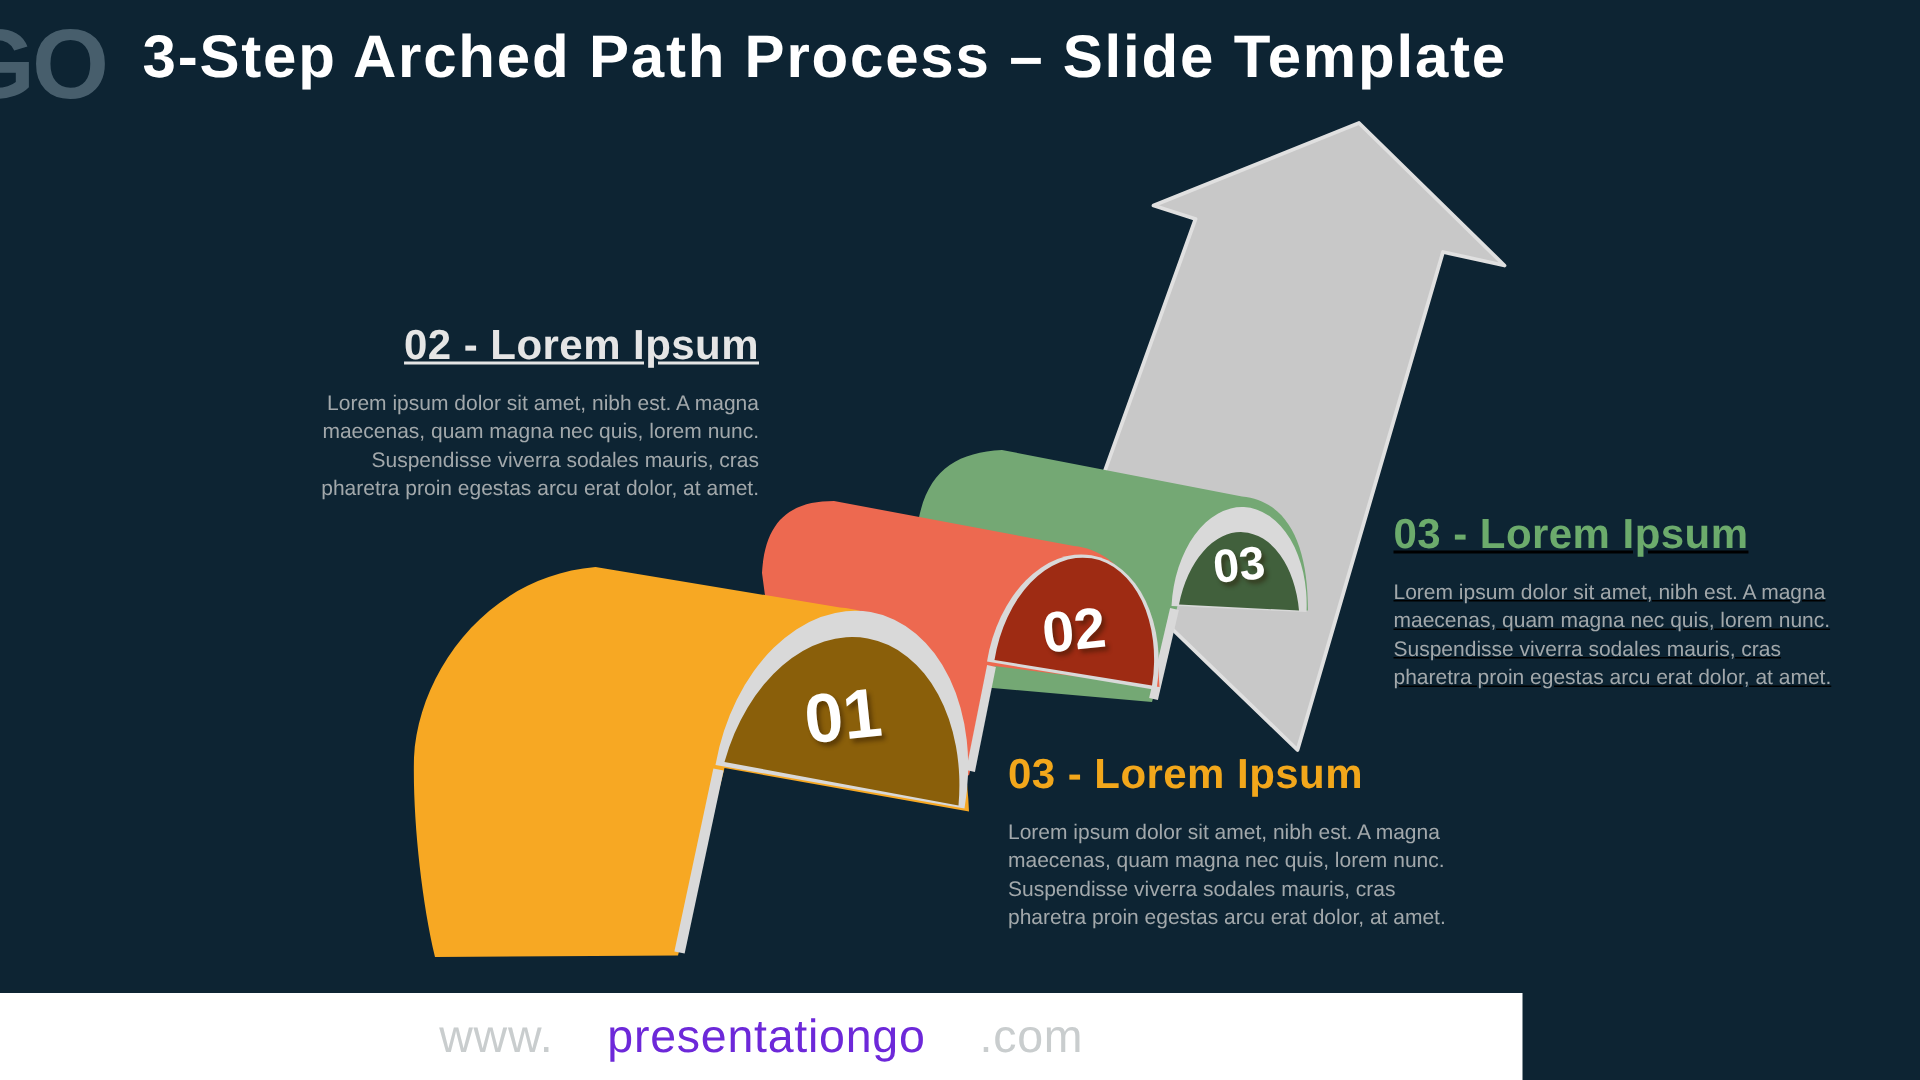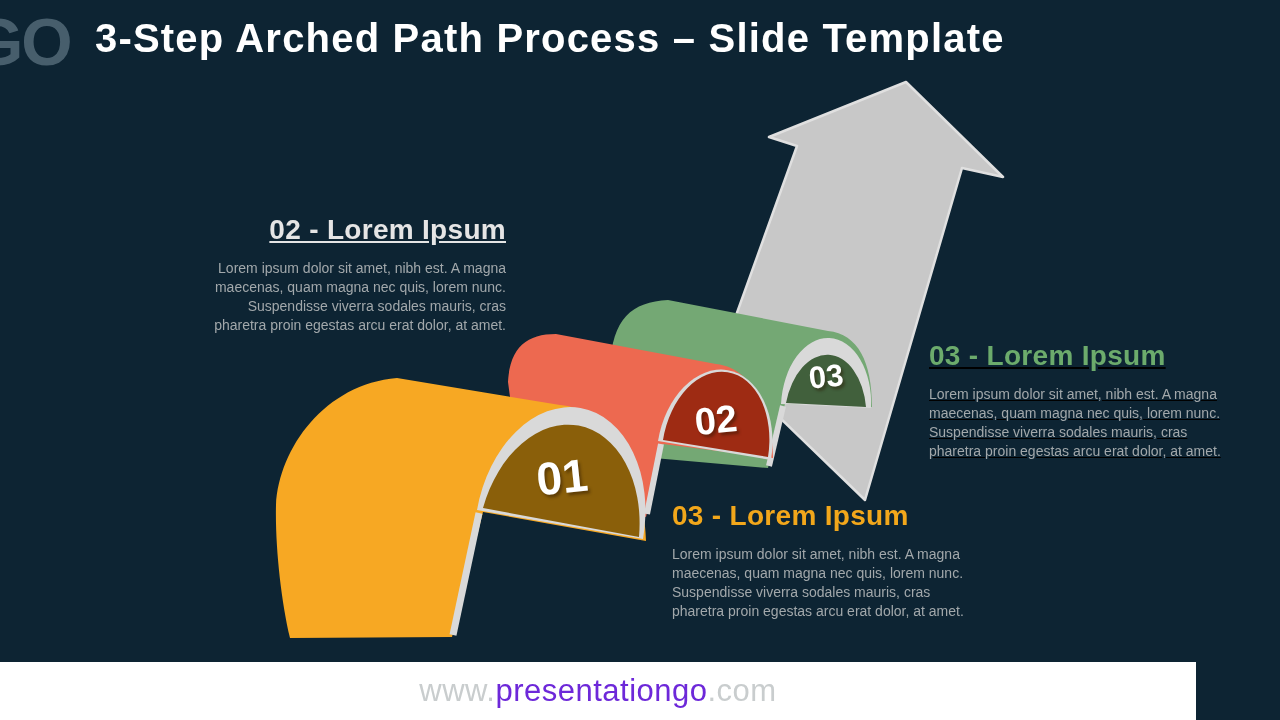--- a/index.html
+++ b/index.html
@@ -14,22 +14,22 @@
   .tb h2{margin:0;font-size:28px;font-weight:700;letter-spacing:.3px;line-height:32px;}
   .tb .body{margin-top:13px;font-size:14px;line-height:19px;color:#a2a8ab;}
   .tb-02{left:181px;top:214px;text-align:right;}
   .tb-03{left:929px;top:340px;text-align:left;text-decoration:underline;}
   .tb-01{left:672px;top:500px;text-align:left;}
   .h-01{color:#f2a71b;}
   .h-02{color:#e5e5e5;text-decoration:underline;}
   .h-03{color:#6cab6c;}
   .num{font-family:"Liberation Sans",sans-serif;font-weight:700;fill:#ffffff;
        text-shadow:2px 3px 3px rgba(40,20,0,.45);}
-  .footer{position:absolute;left:0;top:662px;width:1196px;height:58px;background:#ffffff;
-          display:flex;align-items:center;justify-content:center;font-size:31px;letter-spacing:.5px;}
+  .footer{position:absolute;left:0;top:662px;width:1015px;height:58px;background:#ffffff;
+          display:flex;align-items:center;justify-content:center;font-size:31px;letter-spacing:.5px;gap:36px;}
   .footer .lt{color:#c9cdce;}
   .footer .dk{color:#6d28d9;}
 </style>
 </head>
 <body>
 
 <div class="stage">
 
   <div class="logo">GO</div>
 

